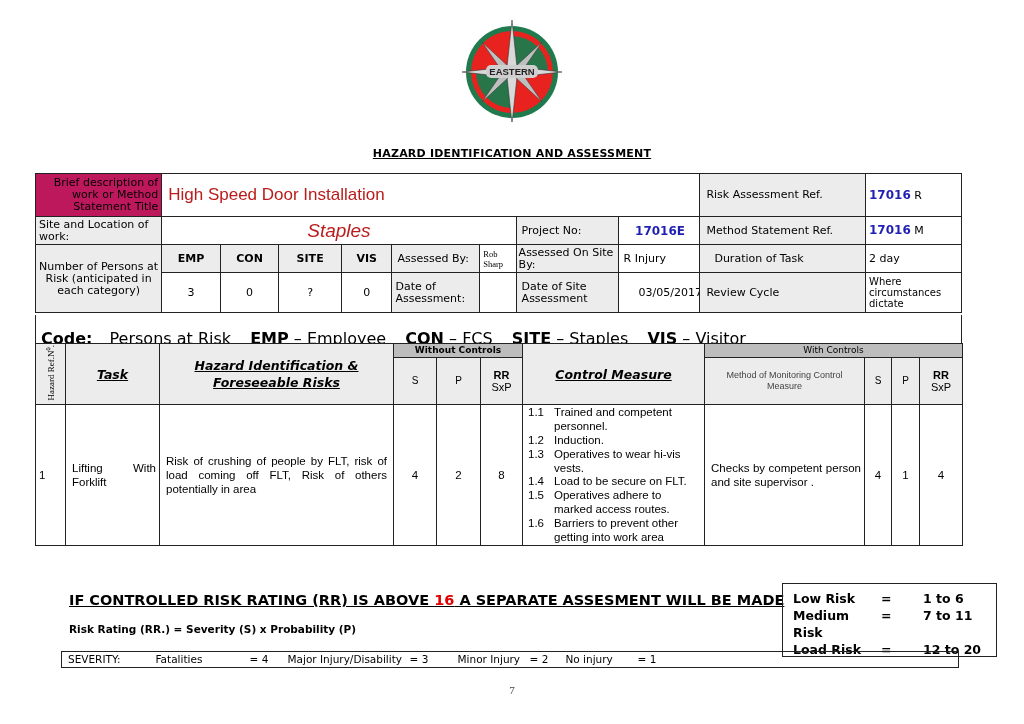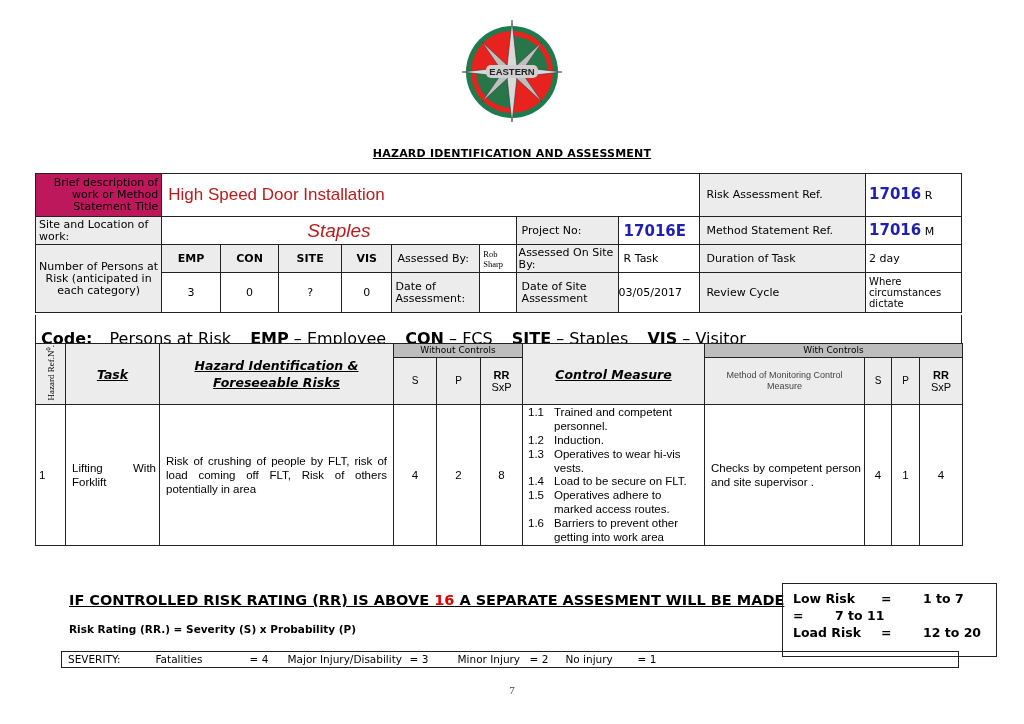--- a/index.html
+++ b/index.html
@@ -9,21 +9,21 @@
   #doc-title { left:0; width:1024px; top:147px; text-align:center; font-weight:bold; font-size:11px; text-decoration:underline; letter-spacing:0.2px; }
 
   table { border-collapse:collapse; table-layout:fixed; }
   td { border:1px solid #222; padding:1px 3px; vertical-align:middle; font-size:11px; line-height:12px; overflow:hidden; }
   .grey { background:#be185d;text-align:right; }
   .lgrey { background:#ececec; }
   .midgrey { background:#bdbdbd; }
   .c { text-align:center; }
   .b { font-weight:bold; }
   .blue { color:#b91c1c; }
-  .ref { color:#1f1fb4; font-weight:bold; font-size:15px; }
+  .ref { color:#1f1fb4; font-weight:bold; font-size:12px;text-align:center; }
   .sans2 { font-family:"Liberation Sans", sans-serif; }
 
   #info-table { left:35px; top:173px; width:927px; border:1.5px solid #222; }
   #code-strip { left:35px; top:315px; width:927px; height:28px; border-left:1.5px solid #222; border-right:1.5px solid #222; box-sizing:border-box; }
   #code-line { left:41px; top:329px; font-size:16px; white-space:nowrap; }
   #code-line .k { font-weight:bold; margin-left:14px; }
   #code-line .k0 { font-weight:bold; }
   #hazard-table { left:35px; top:343px; width:927px; border:1.5px solid #222; }
   .hdr-ul { font-style:italic; font-weight:bold; text-decoration:underline; font-size:12.5px; line-height:17px; }
   .small { font-size:9px; line-height:10px; }
@@ -100,33 +100,33 @@
   </tr>
   <tr style="height:28px">
     <td rowspan="2" class="lgrey c">Number of Persons at Risk (anticipated in each category)</td>
     <td class="lgrey c b">EMP</td>
     <td class="lgrey c b">CON</td>
     <td class="lgrey c b">SITE</td>
     <td class="lgrey c b">VIS</td>
     <td class="lgrey" style="padding-left:5px">Assessed By:</td>
     <td style="font-size:8.5px;line-height:10px;font-family:'Liberation Serif',serif">Rob Sharp</td>
     <td class="lgrey" style="padding-left:2px">Assessed On Site By:</td>
-    <td style="padding-left:5px">R Task</td>
-    <td class="lgrey" style="padding-left:6px">Duration of Task</td>
+    <td style="padding-left:5px">R Injury</td>
+    <td class="lgrey" style="padding-left:14px">Duration of Task</td>
     <td>2 day</td>
   </tr>
   <tr style="height:40px">
     <td class="c">3</td>
     <td class="c">0</td>
     <td class="c">?</td>
     <td class="c">0</td>
     <td class="lgrey" style="">Date of Assessment:</td>
     <td></td>
     <td class="lgrey" style="padding-left:5px">Date of Site Assessment</td>
-    <td style="padding-left:0">03/05/2017</td>
+    <td style="padding-left:20px">03/05/2017</td>
     <td class="lgrey" style="padding-left:6px">Review Cycle</td>
     <td style="font-size:10px;line-height:11px">Where circumstances dictate</td>
   </tr>
 </tbody>
   </table>
 
 <div id="code-strip" class="abs"></div>
 <div id="code-line" class="abs">
   <span class="k0">Code:</span>
   <span style="margin-left:12px">Persons at Risk</span>
@@ -148,21 +148,21 @@
       <col style="width:160px">
     <col style="width:27px">
       <col style="width:28px">
       <col style="width:43px">
   </colgroup>
   <tbody>
       <tr style="height:12px">
     <td rowspan="2" class="lgrey c"><span class="vert">Hazard Ref.N⁰.</span></td>
     <td rowspan="2" class="lgrey c hdr-ul">Task</td>
     <td rowspan="2" class="lgrey c hdr-ul">Hazard Identification &amp; Foreseeable Risks</td>
-    <td colspan="3" class="midgrey c small b" style="font-weight:normal">Without Controls</td>
+    <td colspan="3" class="midgrey c small b" style="font-weight:bold">Without Controls</td>
     <td rowspan="2" class="lgrey c hdr-ul">Control Measure</td>
     <td colspan="4" class="midgrey c small">With Controls</td>
   </tr>
   <tr style="height:46px">
     <td class="lgrey c small sans2" style="font-size:10px">S</td>
     <td class="lgrey c small sans2" style="font-size:10px">P</td>
     <td class="lgrey c sans2">
           <div class="b">RR</div>
           <div>SxP</div>
         </td>
@@ -201,23 +201,24 @@
 
 <div id="warn" class="abs">
   <span>IF CONTROLLED RISK RATING (RR) IS ABOVE </span><span class="red">16</span><span> A SEPARATE ASSESMENT WILL BE MADE</span>
 </div>
 <div id="rr-formula" class="abs">Risk Rating (RR.)  =  Severity (S) x Probability (P)</div>
 
 <div id="risk-box" class="abs">
   <div class="rrow">
       <span class="l">Low Risk</span>
       <span class="e">=</span>
-      <span>1 to 7</span>
+      <span>1 to 6</span>
     </div>
   <div class="rrow">
+      <span class="l">Medium Risk</span>
       <span class="e">=</span>
       <span>7 to 11</span>
     </div>
   <div class="rrow">
       <span class="l">Load Risk</span>
       <span class="e">=</span>
       <span>12 to 20</span>
     </div>
 </div>
 

